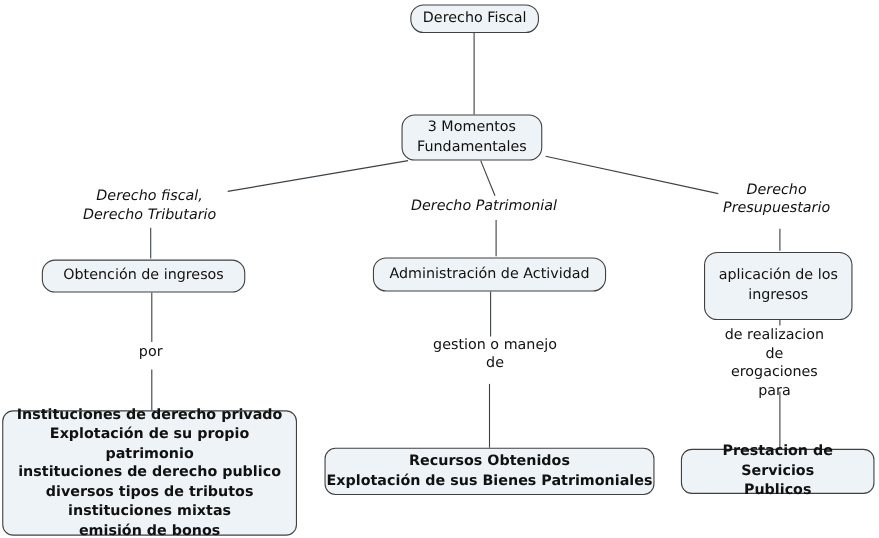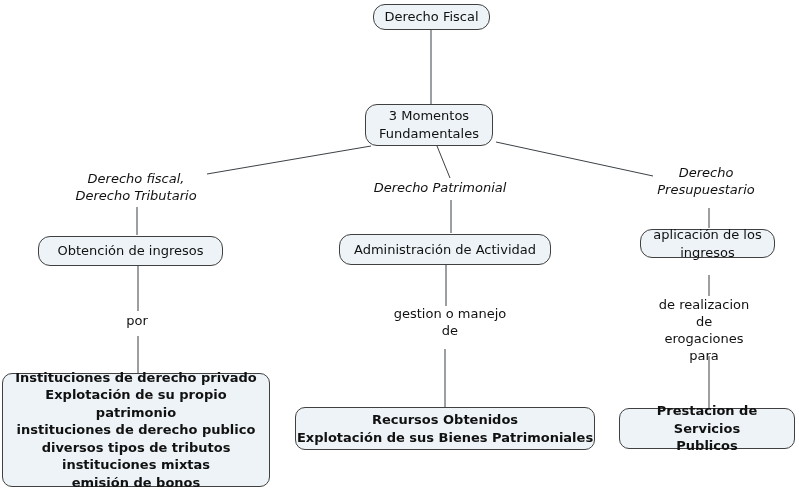--- a/index.html
+++ b/index.html
@@ -47,21 +47,21 @@
 
   <div class="node" style="left:373px;top:4px;width:117px;height:26px;">Derecho Fiscal</div>
 
   <div class="node" style="left:365px;top:104px;width:128px;height:42px;">3 Momentos
 Fundamentales</div>
 
   <div class="node" style="left:38px;top:236px;width:185px;height:30px;text-align:right;">Obtención de ingresos</div>
 
   <div class="node" style="left:339px;top:234px;width:212px;height:31px;">Administración de Actividad</div>
 
-  <div class="node" style="left:640px;top:229px;width:135px;height:29px;">aplicación de los
+  <div class="node" style="left:640px;top:229px;width:135px;height:62px;">aplicación de los
 ingresos</div>
 
   <div class="node sq" style="left:2px;top:373px;width:268px;height:114px;padding:2px 4px;">Instituciones de derecho privado
 Explotación de su propio patrimonio
 instituciones de derecho publico
 diversos tipos de tributos
 instituciones mixtas
 emisión de bonos</div>
 
   <div class="node sq" style="left:295px;top:407px;width:300px;height:43px;padding:1px 0;">Recursos Obtenidos

